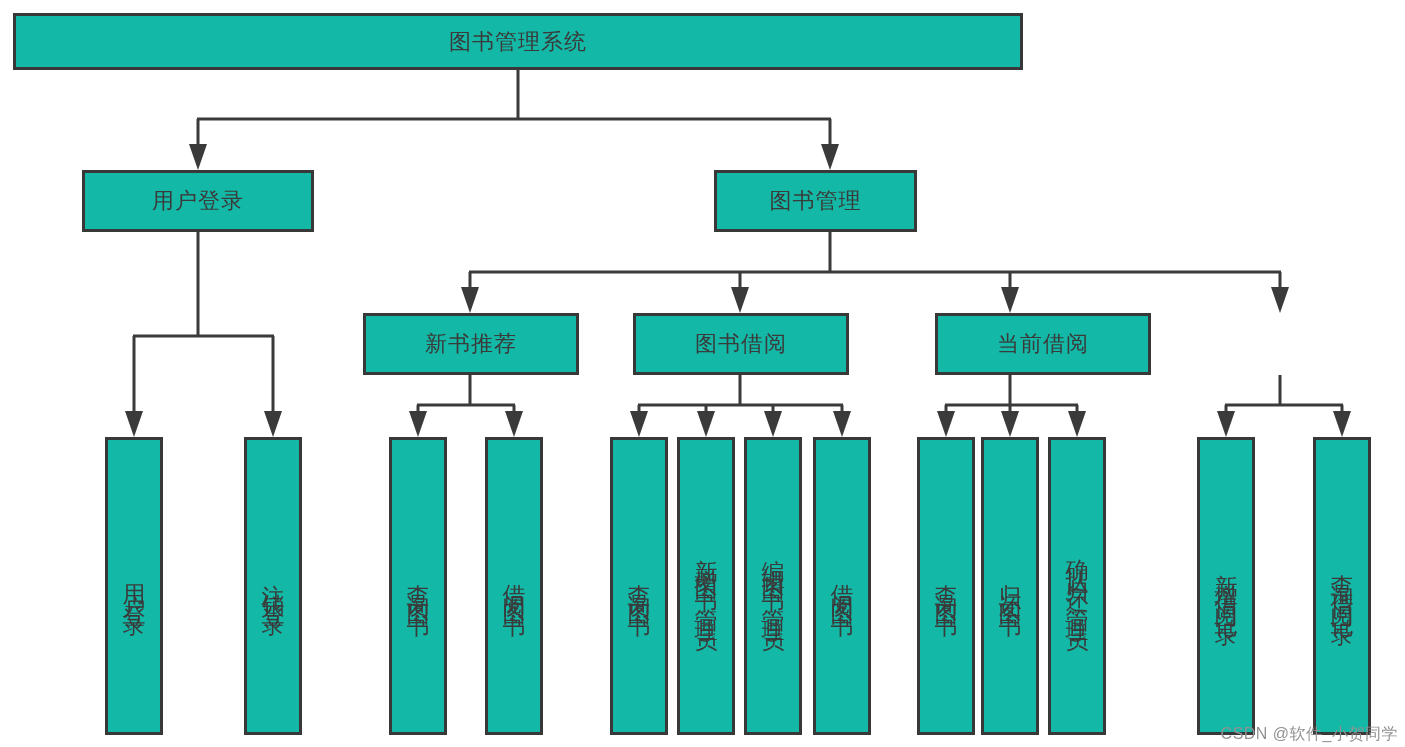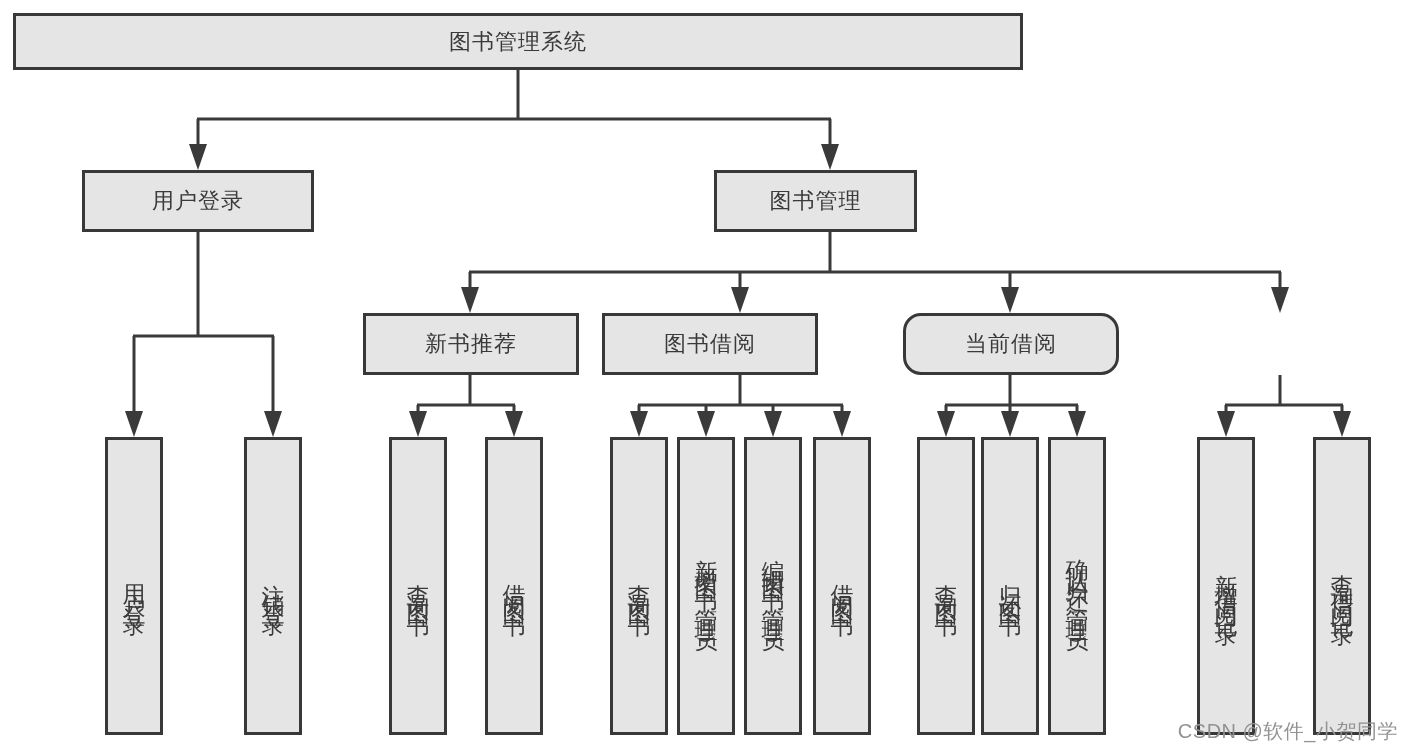--- a/index.html
+++ b/index.html
@@ -12,37 +12,37 @@
     overflow: hidden;
   }
   .connectors {
     position: absolute;
     left: 0; top: 0;
     width: 1405px; height: 747px;
   }
   .box {
     position: absolute;
     box-sizing: border-box;
-    background: #e5e5e5;
+    background: #14b8a6;
     border: 3px solid #383838;
     color: #3a3a3a;
     display: flex;
     align-items: center;
     justify-content: center;
     text-align: center;
   }
   .hlabel { font-size: 22px; letter-spacing: 1px; }
   .root  { left: 13px;  top: 13px;  width: 1010px; height: 57px; }
   .lvl1  { top: 170px; height: 62px; }
   .n-user-login { left: 82px;  width: 232px; }
   .n-book-mgmt  { left: 714px; width: 203px; }
   .lvl2  { top: 313px; height: 62px; width: 216px; justify-content: center; }
   .n-newbook { left: 363px; }
-  .n-borrow  { left: 602px; }
-  .n-current { left: 903px; border-radius: 18px; }
+  .n-borrow  { left: 633px; }
+  .n-current { left: 935px; }
   .n-records { left: 1173px; }
   .leaf { top: 437px; width: 58px; height: 298px; }
   .vtext {
     writing-mode: vertical-lr;
     text-orientation: mixed;
     font-size: 23px;
     letter-spacing: 10px;
     color: #3a3a3a;
     line-height: 1;
     white-space: nowrap;
@@ -57,21 +57,21 @@
   .lf8  { left: 813px; }
   .lf9  { left: 917px; }
   .lf10 { left: 981px; }
   .lf11 { left: 1048px; }
   .lf12 { left: 1197px; }
   .lf13 { left: 1313px; }
   .watermark {
     position: absolute;
     right: 7px;
     bottom: 2px;
-    font-size: 20px;
+    font-size: 16px;
     color: #929292;
     letter-spacing: 0.5px;
     z-index: 5;
   }
 </style>
 </head>
 <body>
 
 <div class="canvas">
 

